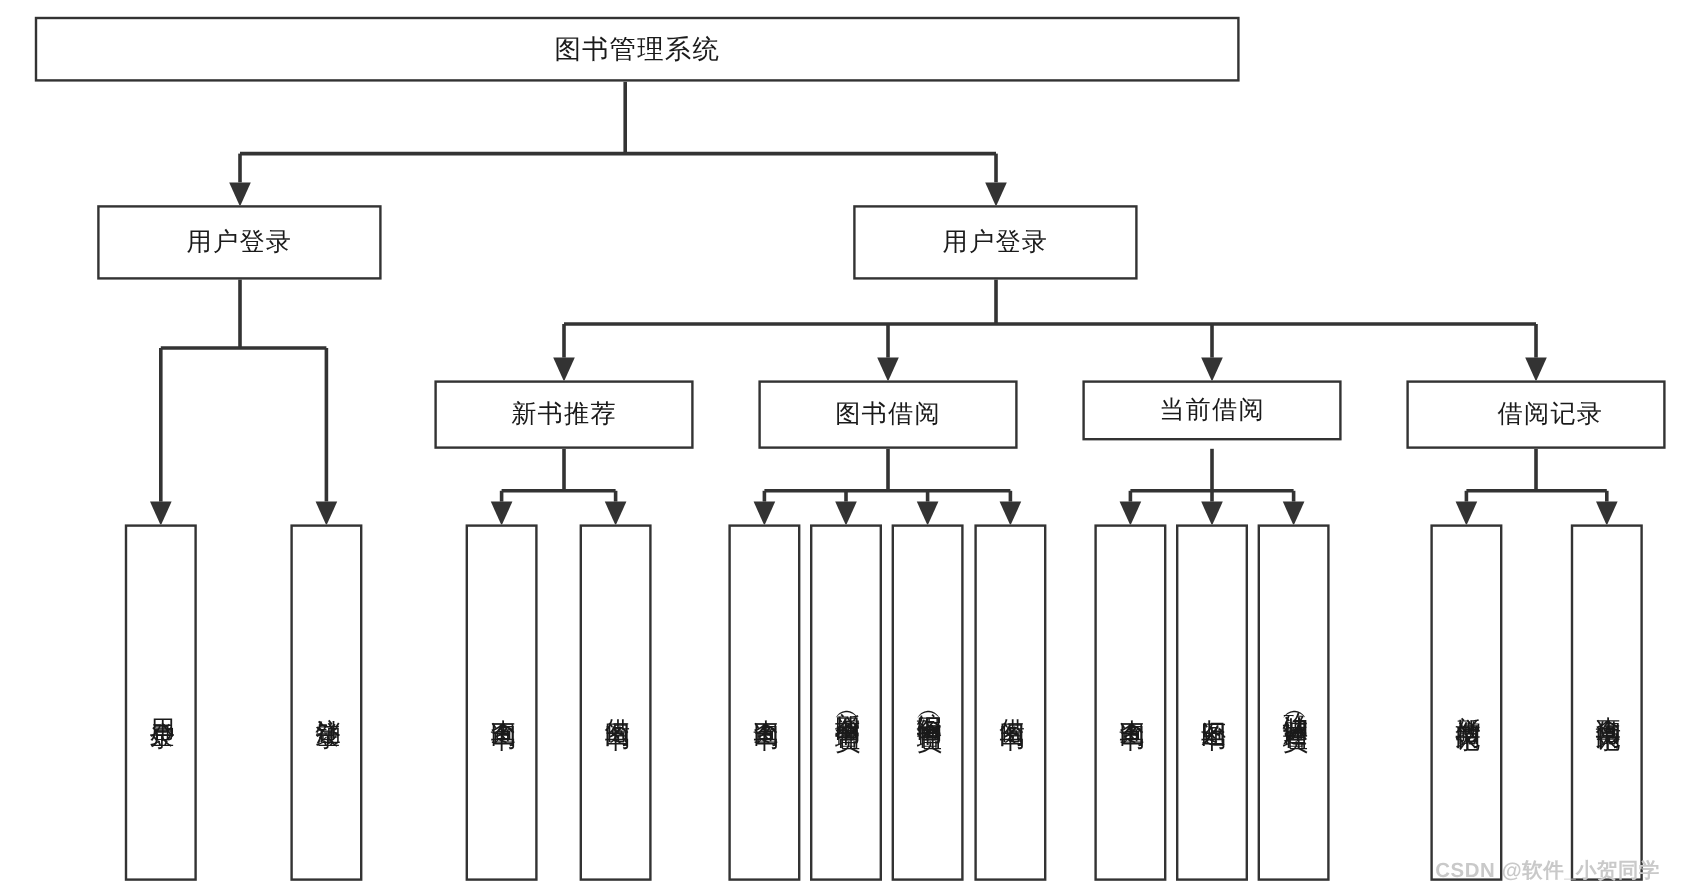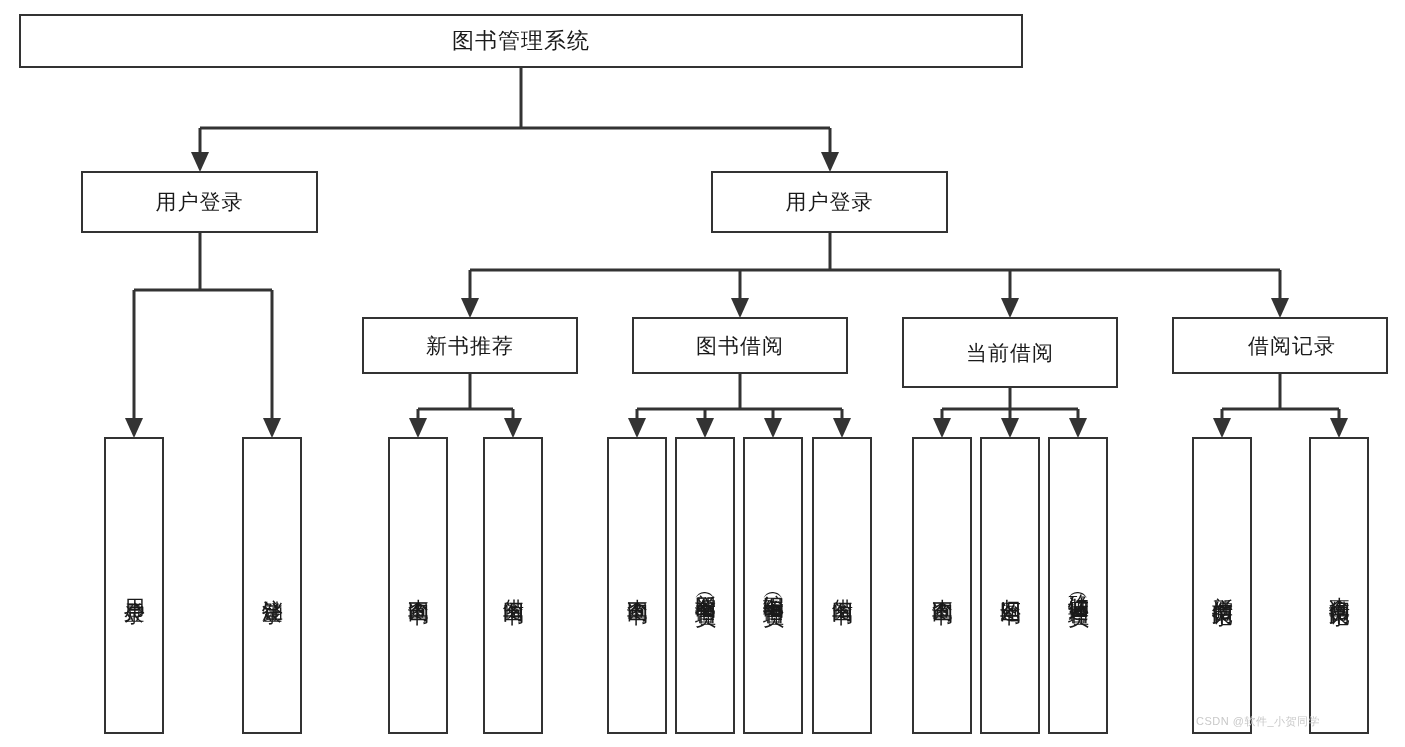--- a/index.html
+++ b/index.html
@@ -59,25 +59,26 @@
   }
   .node-v .vtext {
     writing-mode: vertical-rl;
     text-orientation: upright;
     display: block;
     max-height: 100%;
   }
   .watermark {
     position: absolute;
     color: #c9c9c9;
-    font-size: 11px;
+    font-size: 17px;
     letter-spacing: 0.5px;
     white-space: nowrap;
     z-index: 5;
     user-select: none;
+    font-weight: bold;
   }
 </style>
 </head>
 <body>
 
 <div id="canvas">
 
   <svg id="wires" viewBox="0 0 1405 747" xmlns="http://www.w3.org/2000/svg">
     <defs>
       <marker id="arrow" markerWidth="10" markerHeight="12" refX="1" refY="6" orient="auto" markerUnits="userSpaceOnUse">
@@ -153,38 +154,38 @@
 
       <path d="M933,418 L951,418 L942,438 z"></path>
       <path d="M1001,418 L1019,418 L1010,438 z"></path>
       <path d="M1069,418 L1087,418 L1078,438 z"></path>
 
       <path d="M1213,418 L1231,418 L1222,438 z"></path>
       <path d="M1330,418 L1348,418 L1339,438 z"></path>
     </g>
   </svg>
 
-  <div class="node node-h node-root" style="left:19px; top:14px; width:1004px; height:54px;">
+  <div class="node node-h node-root" style="left:29px; top:14px; width:1004px; height:54px;">
     <span>图书管理系统</span>
   </div>
 
   <div class="node node-h" style="left:81px; top:171px; width:237px; height:62px;">
     <span>用户登录</span>
   </div>
   <div class="node node-h" style="left:711px; top:171px; width:237px; height:62px;">
     <span>用户登录</span>
   </div>
 
   <div class="node node-h" style="left:362px; top:317px; width:216px; height:57px;">
     <span>新书推荐</span>
   </div>
   <div class="node node-h" style="left:632px; top:317px; width:216px; height:57px;">
     <span>图书借阅</span>
   </div>
-  <div class="node node-h" style="left:902px; top:317px; width:216px; height:71px;">
+  <div class="node node-h" style="left:902px; top:317px; width:216px; height:50px;">
     <span>当前借阅</span>
   </div>
   <div class="node node-h" style="left:1172px; top:317px; width:216px; height:57px;padding-left:24px;">
     <span>借阅记录</span>
   </div>
 
   <div class="node node-v" style="left:104px; top:437px; width:60px; height:297px;">
     <span class="vtext">用户登录</span>
   </div>
   <div class="node node-v" style="left:242px; top:437px; width:60px; height:297px;">

